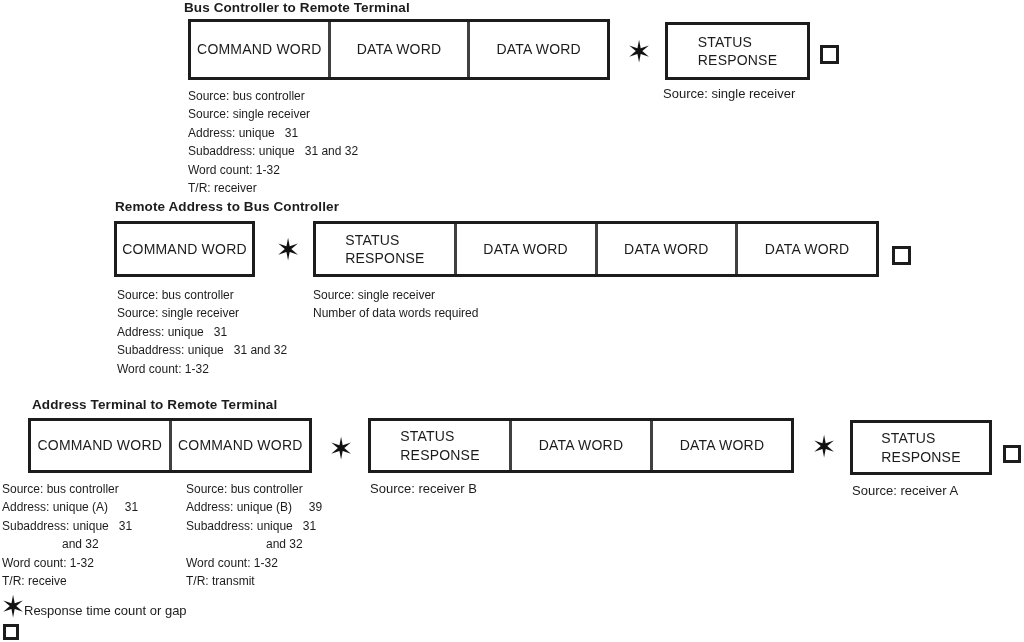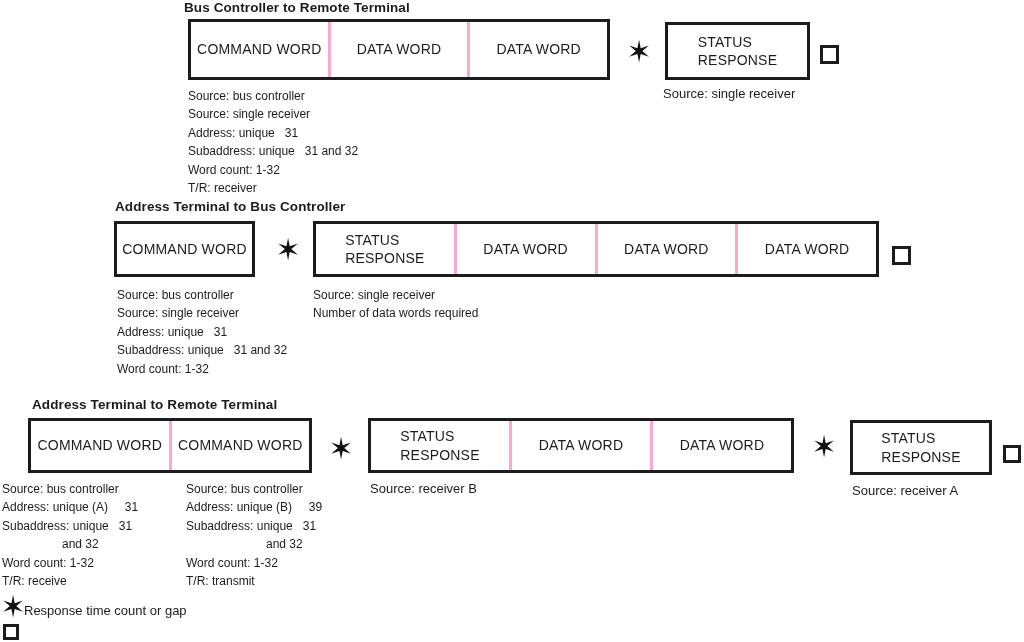--- a/index.html
+++ b/index.html
@@ -10,21 +10,21 @@
   .sec-title {
     position:absolute; font-weight:bold; font-size:13.5px; white-space:nowrap;
     letter-spacing:0.1px;
   }
   .group {
     position:absolute; display:flex; border:3px solid #1c1c1c;
     box-sizing:border-box; background:#ffffff;
   }
   .cell {
     flex:1 1 0; display:flex; align-items:center; justify-content:center;
-    border-left:3px solid #f9a8d4; font-size:14px; overflow:hidden;
+    border-left:3px solid #404040; font-size:14px; overflow:hidden;
   }
   .cell:first-child { border-left:none; }
   .cell span, .box span { white-space:pre-line; text-align:left; line-height:1.3; letter-spacing:0.2px; }
   .box {
     position:absolute; border:3px solid #1c1c1c; box-sizing:border-box;
     background:#ffffff; display:flex; align-items:center; justify-content:center;
     font-size:14px;
   }
   .star {
     position:absolute; font-size:30px; line-height:28px; width:30px;
@@ -70,21 +70,21 @@
 
   <div class="notes" style="left:188px; top:87px;">
       <div class="note-line">Source: bus controller</div>
       <div class="note-line">Source: single receiver</div>
       <div class="note-line">Address: unique   31</div>
       <div class="note-line">Subaddress: unique   31 and 32</div>
       <div class="note-line">Word count: 1-32</div>
       <div class="note-line">T/R: receiver</div>
     </div>
 
-  <div class="sec-title" style="left:115px; top:199px;">Address Terminal to Bus Controller</div>
+  <div class="sec-title" style="left:115px; top:199px;">Remote Address to Bus Controller</div>
 
   <div class="box" style="left:114px; top:221px; width:141px; height:56px;">
     <span>COMMAND WORD</span>
   </div>
 
   <div class="star" style="left:273px; top:236px;">✶</div>
 
   <div class="group" style="left:313px; top:221px; width:566px; height:56px;">
       <div class="cell">
         <span>STATUS

